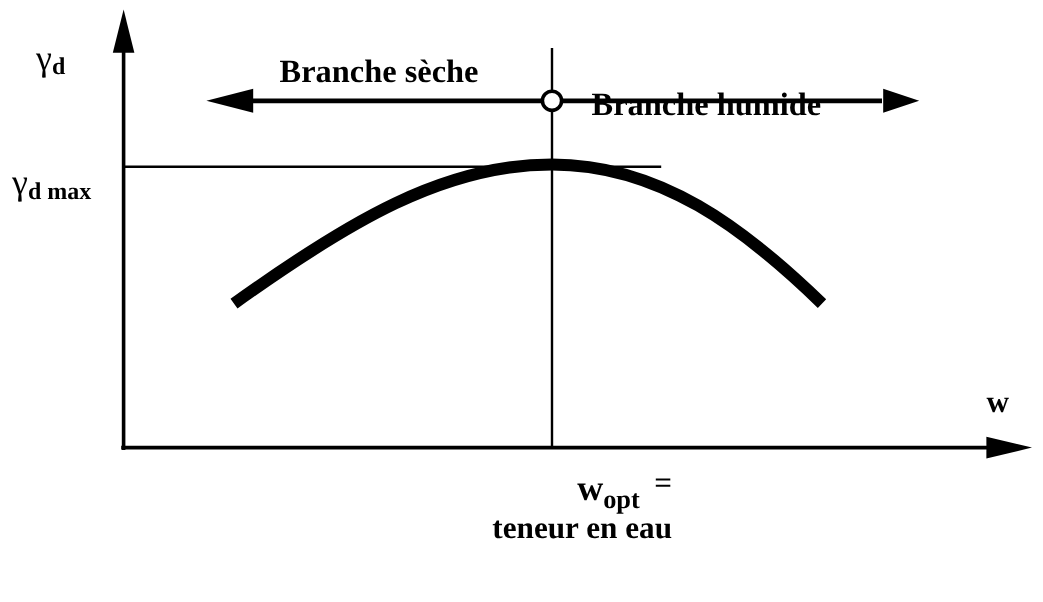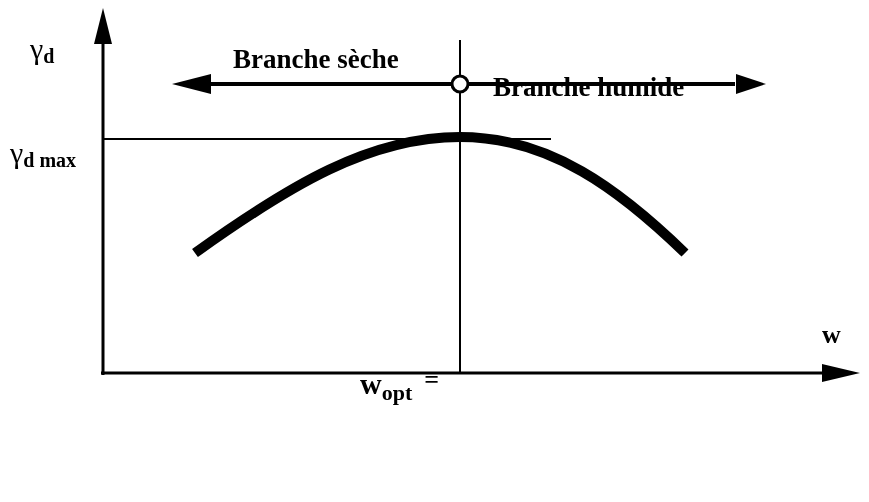--- a/index.html
+++ b/index.html
@@ -7,21 +7,21 @@
          font-family: "Liberation Serif", "DejaVu Serif", serif; color: #000; }
   svg { position: absolute; left: 0; top: 0; }
   .lbl { position: absolute; font-weight: bold; white-space: nowrap; line-height: 1; }
   .gamma { font-weight: normal; font-size: 30px; }
   .sub { font-size: 20px; font-weight: bold; position: relative; top: 4px; }
   #y-label { left: 30px; top: 10px; margin-top: 24px; }
   #ymax-label { left: 10px; top: 138px; }
   #dry-label { left: 233px; top: 46px; font-size: 27px; text-align: right; }
   #wet-label { left: 493px; top: 46px; font-size: 27px; margin-top: 28px; }
   #x-label { left: 822px; top: 322px; font-size: 26px; }
-  #wopt-block { left: 360px; top: 369px; width: 200px; text-align: left; font-size: 26px; }
+  #wopt-block { left: 360px; top: 393px; width: 200px; text-align: right; font-size: 26px; }
   #wopt-line1 { display: block; margin-bottom: 4px; }
   #wopt-line1 .w { font-size: 30px; }
   #wopt-line1 .sub { font-size: 22px; top: 6px; }
   #wopt-line1 .eq { margin-left: 12px; position: relative; top: -6px; }
   #wopt-line2, #wopt-line3 { display: block; margin-top: 4px; }
 </style>
 </head>
 <body>
 
 <svg width="869" height="502" viewBox="0 0 869 502">
@@ -55,13 +55,14 @@
 
 <div class="lbl" id="dry-label">Branche sèche</div>
 <div class="lbl" id="wet-label">Branche humide</div>
 
 <div class="lbl" id="x-label">w</div>
 
 <div class="lbl" id="wopt-block">
   <span id="wopt-line1">
     <span class="w">w</span><span class="sub">opt</span><span class="eq">=</span>
   </span>
+  <span id="wopt-line2">teneur en eau</span>
 </div>
 
 </body></html>

